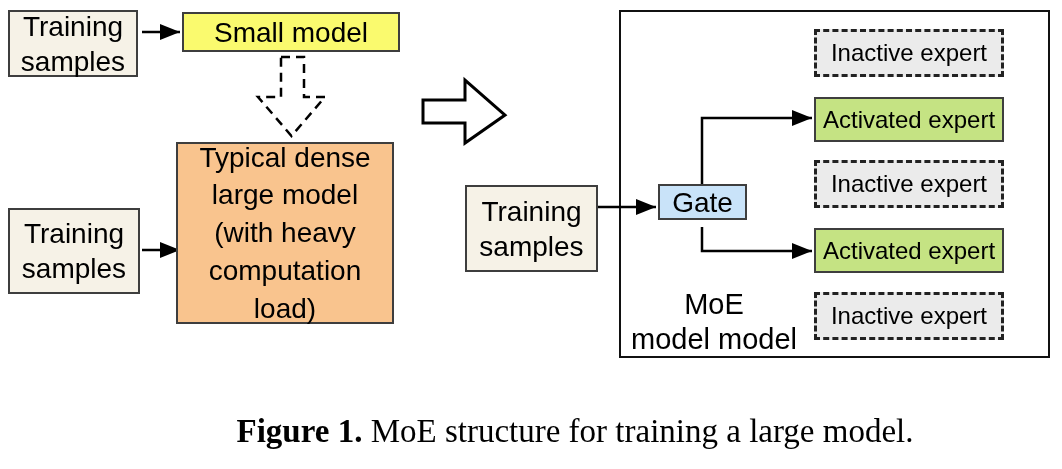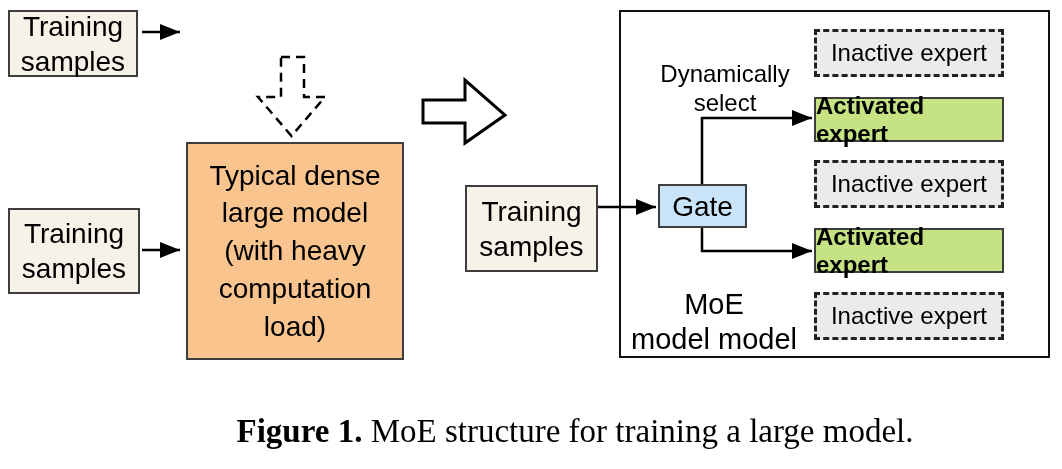--- a/index.html
+++ b/index.html
@@ -21,21 +21,21 @@
     border:2.5px solid var(--border-dark);
     z-index:2;
   }
   .samples{background:var(--samples-fill);}
   .small-model{background:var(--small-model-fill);}
   .dense-model{background:var(--dense-model-fill);line-height:1.35;}
   .gate{background:var(--gate-fill);}
   .expert{position:absolute;box-sizing:border-box;left:814px;width:190px;
     display:flex;align-items:center;justify-content:center;
     font-size:24px;z-index:2;}
-  .activated{background:var(--activated-fill);border:2.5px solid var(--border-dark);font-weight:bold;}
+  .activated{background:var(--activated-fill);border:2.5px solid var(--border-dark);}
   .inactive{background:var(--inactive-fill);border:3px dashed #222;}
   .moe-rect{
     position:absolute;box-sizing:border-box;
     left:619px;top:10px;width:431px;height:348px;
     border:2.5px solid #111;background:transparent;z-index:0;
   }
   .floating-label{
     position:absolute;text-align:center;white-space:pre-line;z-index:2;
   }
   .dyn-label{left:645px;top:60px;width:160px;font-size:24px;line-height:1.2;}
@@ -64,39 +64,38 @@
     <path d="M598 207 H656" stroke="#000" stroke-width="2.5" fill="none" marker-end="url(#ah)"></path>
     <path d="M702 184 V118 H812" stroke="#000" stroke-width="2.5" fill="none" marker-end="url(#ah)"></path>
     <path d="M702 227 V251 H812" stroke="#000" stroke-width="2.5" fill="none" marker-end="url(#ah)"></path>
     <path d="M281 57 H304 V97 H325 L291.5 136 L258 97 H281 Z" stroke="#000" stroke-width="2.5" stroke-dasharray="9 6" fill="#fff"></path>
     <path d="M423 100 H465 V80 L505 115 L465 143 V123 H423 Z" stroke="#000" stroke-width="3" fill="#fff" stroke-linejoin="miter"></path>
   </svg>
 
   <div class="box samples" style="left:8px;top:10px;width:130px;height:67px;">Training
 samples</div>
 
+  <div class="box small-model" style="left:182px;top:12px;width:218px;height:40px;">Small model</div>
 
-  <div class="box dense-model" style="left:186px;top:142px;width:218px;height:218px;">Typical dense
+  <div class="box dense-model" style="left:176px;top:142px;width:218px;height:182px;">Typical dense
 large model
 (with heavy
 computation
 load)</div>
 
   <div class="box samples" style="left:8px;top:208px;width:132px;height:86px;">Training
 samples</div>
 
   <div class="box samples" style="left:465px;top:185px;width:133px;height:87px;">Training
 samples</div>
 
   <div class="moe-rect"></div>
 
-  <div class="floating-label dyn-label">Dynamically
-select</div>
 
-  <div class="box gate" style="left:658px;top:184px;width:89px;height:44px;">Gate</div>
+  <div class="box gate" style="left:658px;top:184px;width:89px;height:36px;">Gate</div>
 
   <div class="expert inactive" style="top:29px;height:48px;">Inactive expert</div>
   <div class="expert activated" style="top:97px;height:45px;">Activated expert</div>
   <div class="expert inactive" style="top:160px;height:48px;">Inactive expert</div>
   <div class="expert activated" style="top:228px;height:45px;">Activated expert</div>
   <div class="expert inactive" style="top:292px;height:48px;">Inactive expert</div>
 
   <div class="floating-label moe-label">MoE
 model model</div>
 

